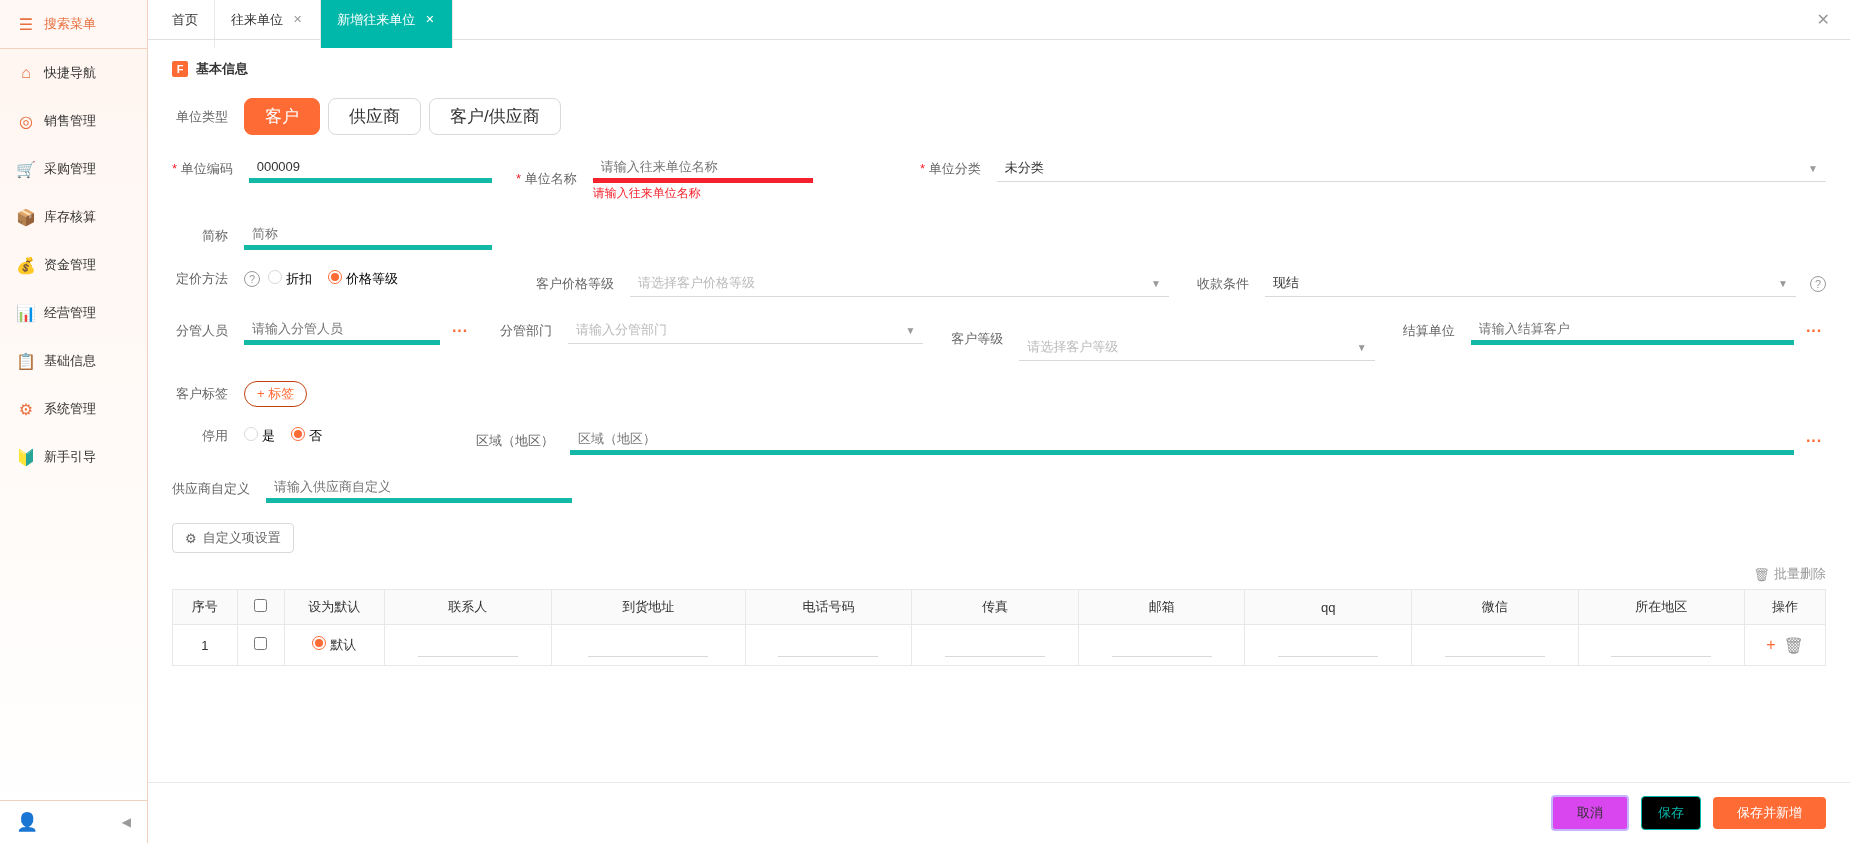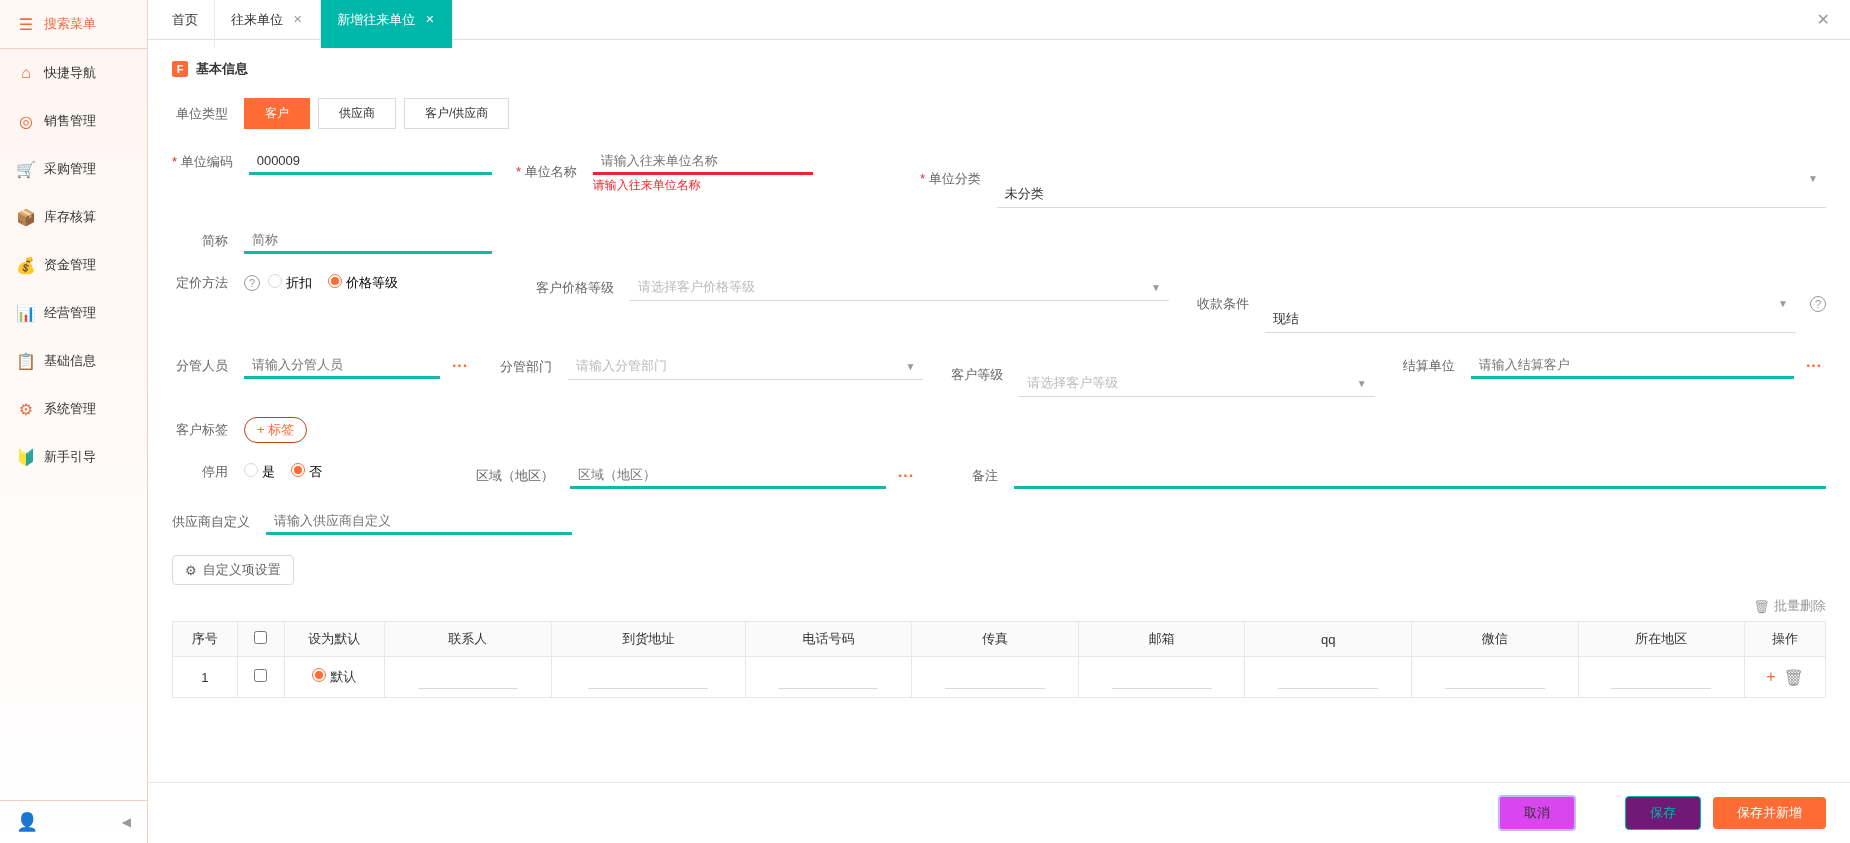--- a/index.html
+++ b/index.html
@@ -154,21 +154,21 @@
       min-width: 64px;
       text-align: right;
       padding-right: 8px;
     }
     .form-label.required::before {
       content: '* ';
       color: #f5222d;
     }
     .form-input {
       border: none;
-      border-bottom: 3px solid #14b8a6;
+      border-bottom: 5px solid #14b8a6;
       padding: 4px 8px;
       outline: none;
       flex: 1;
       min-width: 100px;
       background: transparent;
       color: #333;
     }
     .form-input.error { border-bottom-color: #f5222d; }
     .error-msg {
       color: #f5222d;
@@ -182,45 +182,45 @@
     }
 
     
     .type-btns {
       display: flex;
       gap: 8px;
     }
     .type-btn {
       padding: 6px 20px;
       border: 1px solid #d9d9d9;
-      border-radius: 0;
+      border-radius: 8px;
       cursor: pointer;
       background: #fff;
       color: #333;
-      font-size: 12px;
+      font-size: 17px;
     }
     .type-btn.active {
       background: #ff6b35;
       border-color: #ff6b35;
       color: #fff;
     }
 
     
     .form-select {
       display: flex;
       align-items: center;
       border-bottom: 1px solid #d9d9d9;
       padding: 4px 8px;
       flex: 1;
       min-width: 120px;
       cursor: pointer;
       gap: 4px;
       color: #333;
     }
-    .form-select .select-value { flex: 1; margin-top: 32px; }
+    .form-select .select-value { flex: 1; }
     .form-select .select-arrow { color: #999; font-size: 10px; }
     .form-select .placeholder { color: #bbb; flex: 1; }
 
     
     .radio-group {
       display: flex;
       align-items: center;
       gap: 16px;
     }
     .radio-item {
@@ -350,28 +350,27 @@
     .btn-cancel {
       padding: 7px 24px;
       border: 2px solid #c4b5fd;
       border-radius: 4px;
       background: #d946ef;
       color: #333;
       cursor: pointer;
       font-size: 13px;
     }
     .btn-save {
-      padding: 7px 24px;
+      padding: 7px 16px;
       border: 1px solid #00b8a9;
       border-radius: 4px;
-      background: #701a75;
+      background: #000000;
       color: #00b8a9;
       cursor: pointer;
       font-size: 13px;
-      margin-left: 37px;
     }
     .btn-save-new {
       padding: 7px 24px;
       border: none;
       border-radius: 4px;
       background: #ff6b35;
       color: #fff;
       cursor: pointer;
       font-size: 13px;
     }
@@ -584,24 +583,20 @@
                 <div class="radio-inner"></div>
               </div>
               <span>否</span>
             </div>
           </div>
         </div>
         <div class="form-field" style="margin-left:24px;">
           <span class="form-label">区域（地区）</span>
           <input class="form-input" type="text" style="width: 200px;" placeholder="区域（地区）">
           <span class="more-btn">···</span>
-        </div>
-        <div class="form-field" style="margin-left:24px;flex:2;">
-          <span class="form-label">备注</span>
-          <input class="form-input" type="text" style="flex: 1 1 0%;">
         </div>
       </div>
 
       <div class="form-row">
         <div class="form-field" style="max-width:400px;">
           <span class="form-label">供应商自定义</span>
           <input class="form-input" type="text" style="width: 220px;" placeholder="请输入供应商自定义">
         </div>
       </div>
 

